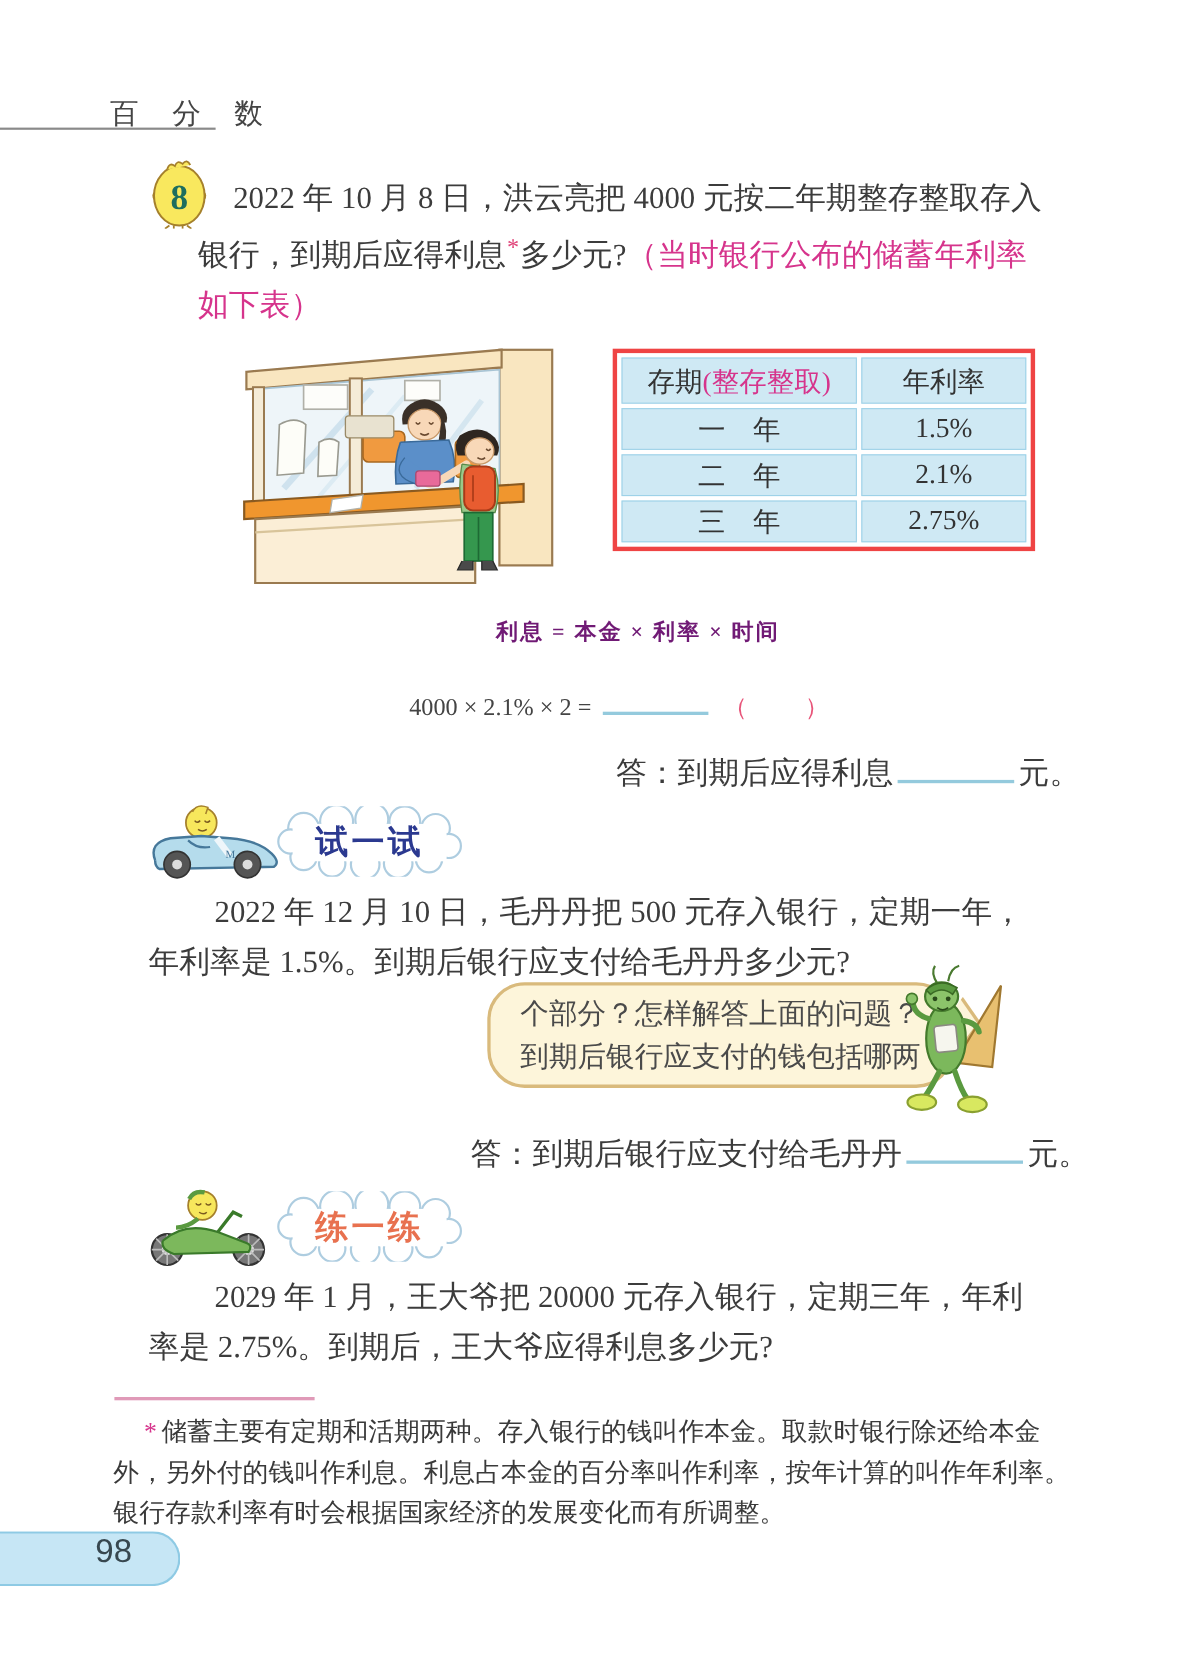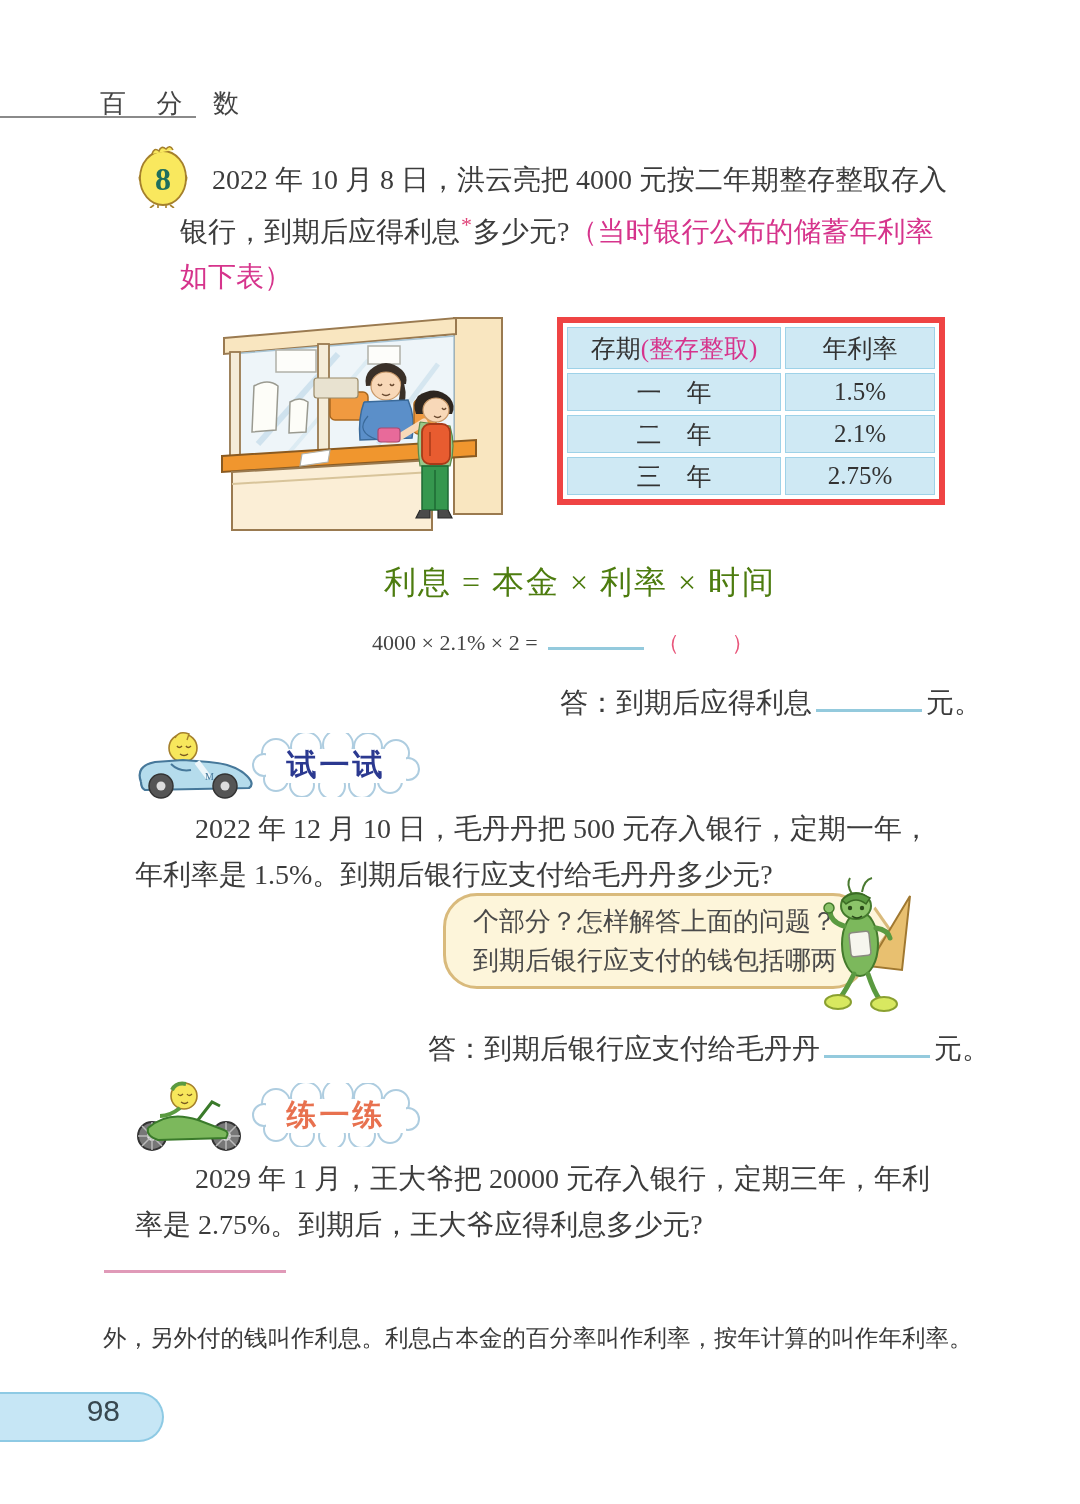--- a/index.html
+++ b/index.html
@@ -15,29 +15,29 @@
   .badge{left:136px;top:144px;width:54px;height:64px;}
   .p8-line{font-size:28px;color:#3c3c3c;white-space:nowrap;}
   .p8-l1{left:212px;top:161px;}
   .p8-l2{left:180px;top:212px;}
   .p8-l3{left:180px;top:258px;}
   .magenta{color:#d6348c;}
   .fn-star{color:#e0457a;font-size:22px;vertical-align:9px;margin:0 1px;}
   
   .bank-pic{left:218px;top:304px;width:302px;height:230px;}
   
-  .rate-table{left:557px;top:317px;border:6px solid #ef4444;background:#ffffff;
+  .rate-table{left:557px;top:317px;border:4px solid #ef4444;background:#ffffff;
     border-collapse:separate;border-spacing:4px;}
   .rate-table td,.rate-table th{background:#cfe9f4;border:1px solid #9ed2e8;
     font-size:25px;font-weight:normal;color:#333;text-align:center;padding:0;}
   .rt-c1{width:212px;height:36px;}
   .rt-c2{width:148px;height:36px;}
   .rt-head td{height:40px;}
   
-  .formula{left:300px;top:561px;width:560px;text-align:center;font-size:32px;font-weight:normal;color:#4d7c0f;letter-spacing:2px;}
+  .formula{left:300px;top:561px;width:560px;text-align:center;font-size:20px;font-weight:bold;color:#701a75;letter-spacing:2px;}
   .equation{left:372px;top:616px;font-size:22px;color:#444;white-space:nowrap;margin-top:12px;}
   .blank{display:inline-block;border-bottom:3px solid #94cadd;vertical-align:baseline;}
   .eq-blank{width:96px;margin:0 14px 0 10px;}
   .paren{color:#e8557a;}
   .paren-gap{display:inline-block;width:52px;}
   .answer{font-size:28px;color:#3c3c3c;white-space:nowrap;}
   .answer1{left:560px;top:684px;}
   .answer2{left:428px;top:1030px;}
   .ans-blank{width:106px;margin:0 4px;}
   
@@ -266,19 +266,21 @@
       </g>
       <rect x="16" y="16" width="140" height="34" fill="#ffffff"></rect>
     </svg>
     <div class="cloud-label practice-color">练一练</div>
   </div>
 
   <div class="abs para-line pr-l1">2029 年 1 月，王大爷把 20000 元存入银行，定期三年，年利</div>
   <div class="abs para-line pr-l2">率是 2.75%。到期后，王大爷应得利息多少元?</div>
 
   <div class="abs divider"></div>
+  <div class="abs footnote-line fnl1"><span class="fn-marker">*</span><span>储蓄主要有定期和活期两种。存入银行的钱叫作本金。取款时银行除还给本金</span></div>
   <div class="abs footnote-line fnl2">外，另外付的钱叫作利息。利息占本金的百分率叫作利率，按年计算的叫作年利率。</div>
+  <div class="abs footnote-line fnl3">银行存款利率有时会根据国家经济的发展变化而有所调整。</div>
 
   <div class="abs page-pill">
       <span>98</span>
     </div>
 
 </div>
 
 </body></html>

